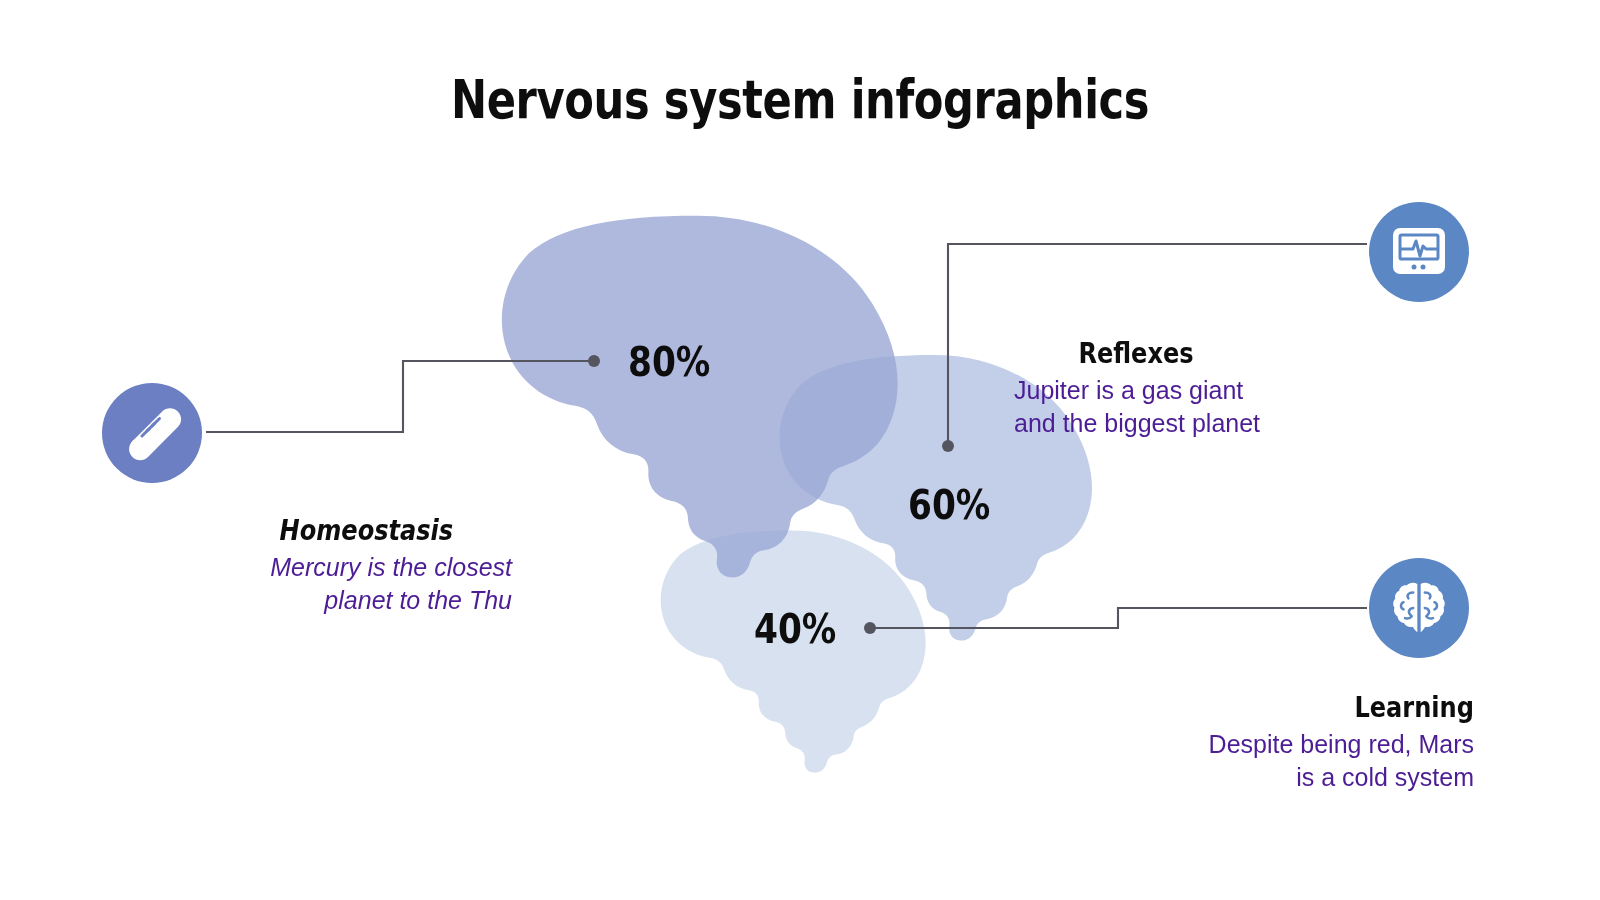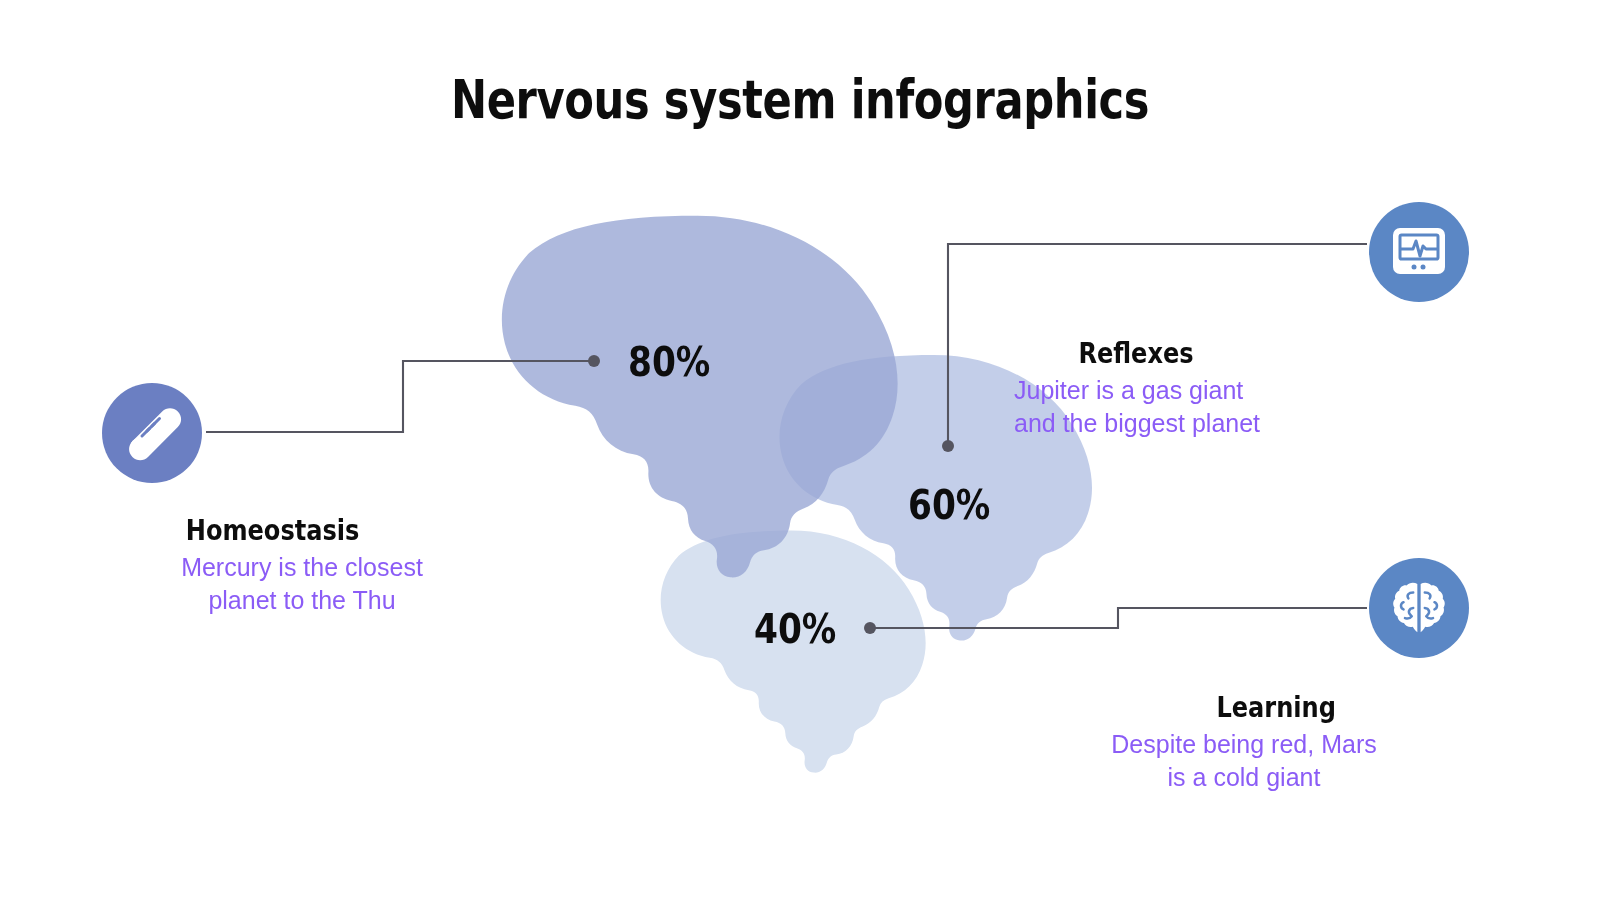--- a/index.html
+++ b/index.html
@@ -98,38 +98,38 @@
     font-size: 28px;
     color: #0d0d0d;
     line-height: 1.18;
     transform: scaleX(0.86);
     white-space: nowrap;
   }
   .item-desc {
     font-family: "Liberation Sans", sans-serif;
     font-weight: 400;
     font-size: 25px;
-    color: #8b5cf6;
+    color: #4c1d95;
     line-height: 1.30;
     margin-top: 4px;
     white-space: pre-line;
   }
 
   #block-homeostasis {
-    left: 92px; top: 514px; width: 420px; text-align: center;
+    left: 92px; top: 514px; width: 420px; text-align: right; font-style: italic;
   }
   #block-homeostasis .item-title { transform-origin: 0 50%; }
 
   #block-reflexes {
     right: 126px; top: 337px; width: 460px; text-align: left;
   }
   #block-reflexes .item-title { transform-origin: 100% 50%; }
 
   #block-learning {
-    right: 126px; top: 691px; width: 460px; text-align: center;
+    right: 126px; top: 691px; width: 460px; text-align: right;
   }
   #block-learning .item-title { transform-origin: 100% 50%; }
 </style>
 </head>
 <body>
 
 <div id="stage">
 
   <div id="page-title">Nervous system infographics</div>
 
@@ -288,16 +288,16 @@
         <path d="M 46.0 24.0 C 49.5 25.5 49.5 30.0 46.0 31.5"></path>
         <path d="M 36.0 30.0 C 40.5 30.5 42.0 34.5 38.5 37.5"></path>
         <path d="M 44.5 40.5 C 41.5 41.5 39.0 40.5 37.5 38.5"></path>
       </g>
     </svg>
   </div>
 
   <div class="item-block" id="block-learning">
     <div class="item-title">Learning</div>
     <div class="item-desc">Despite being red, Mars
-is a cold giant</div>
+is a cold system</div>
   </div>
 
 </div>
 
 </body></html>

